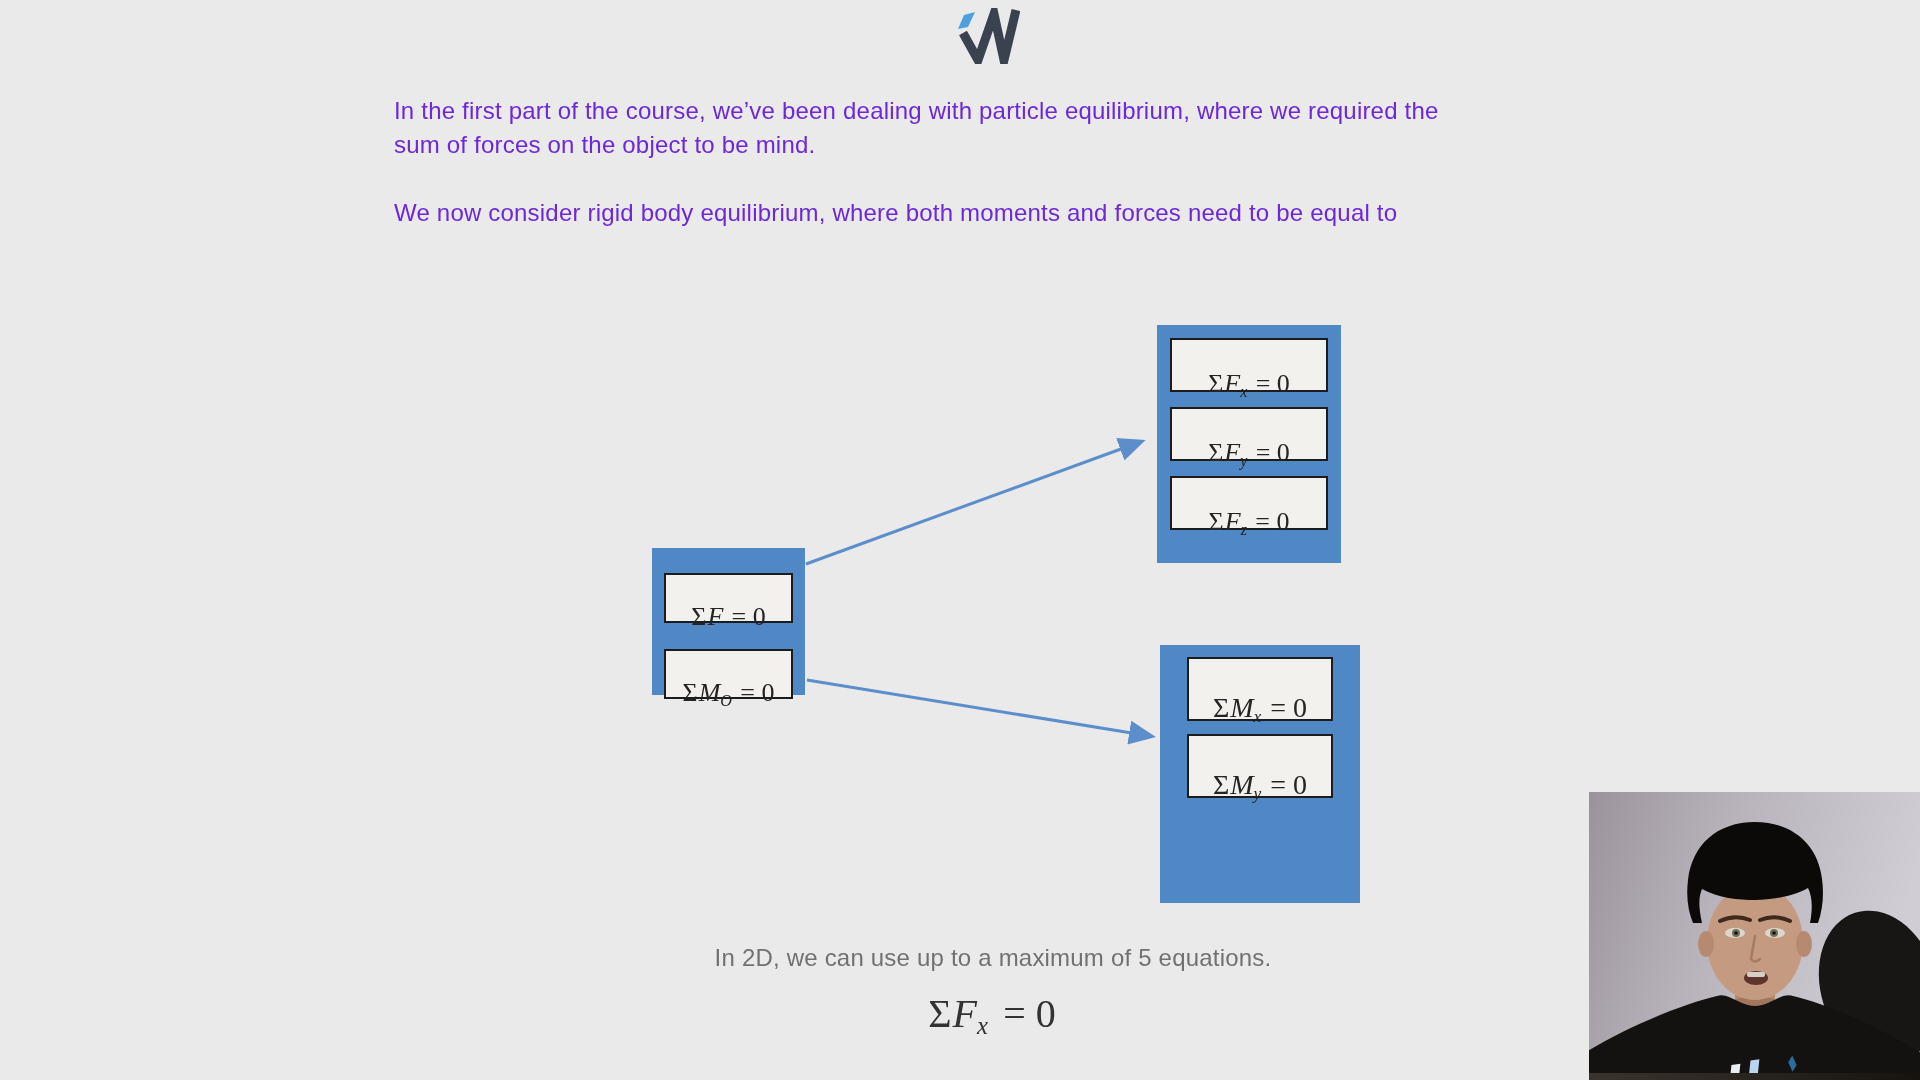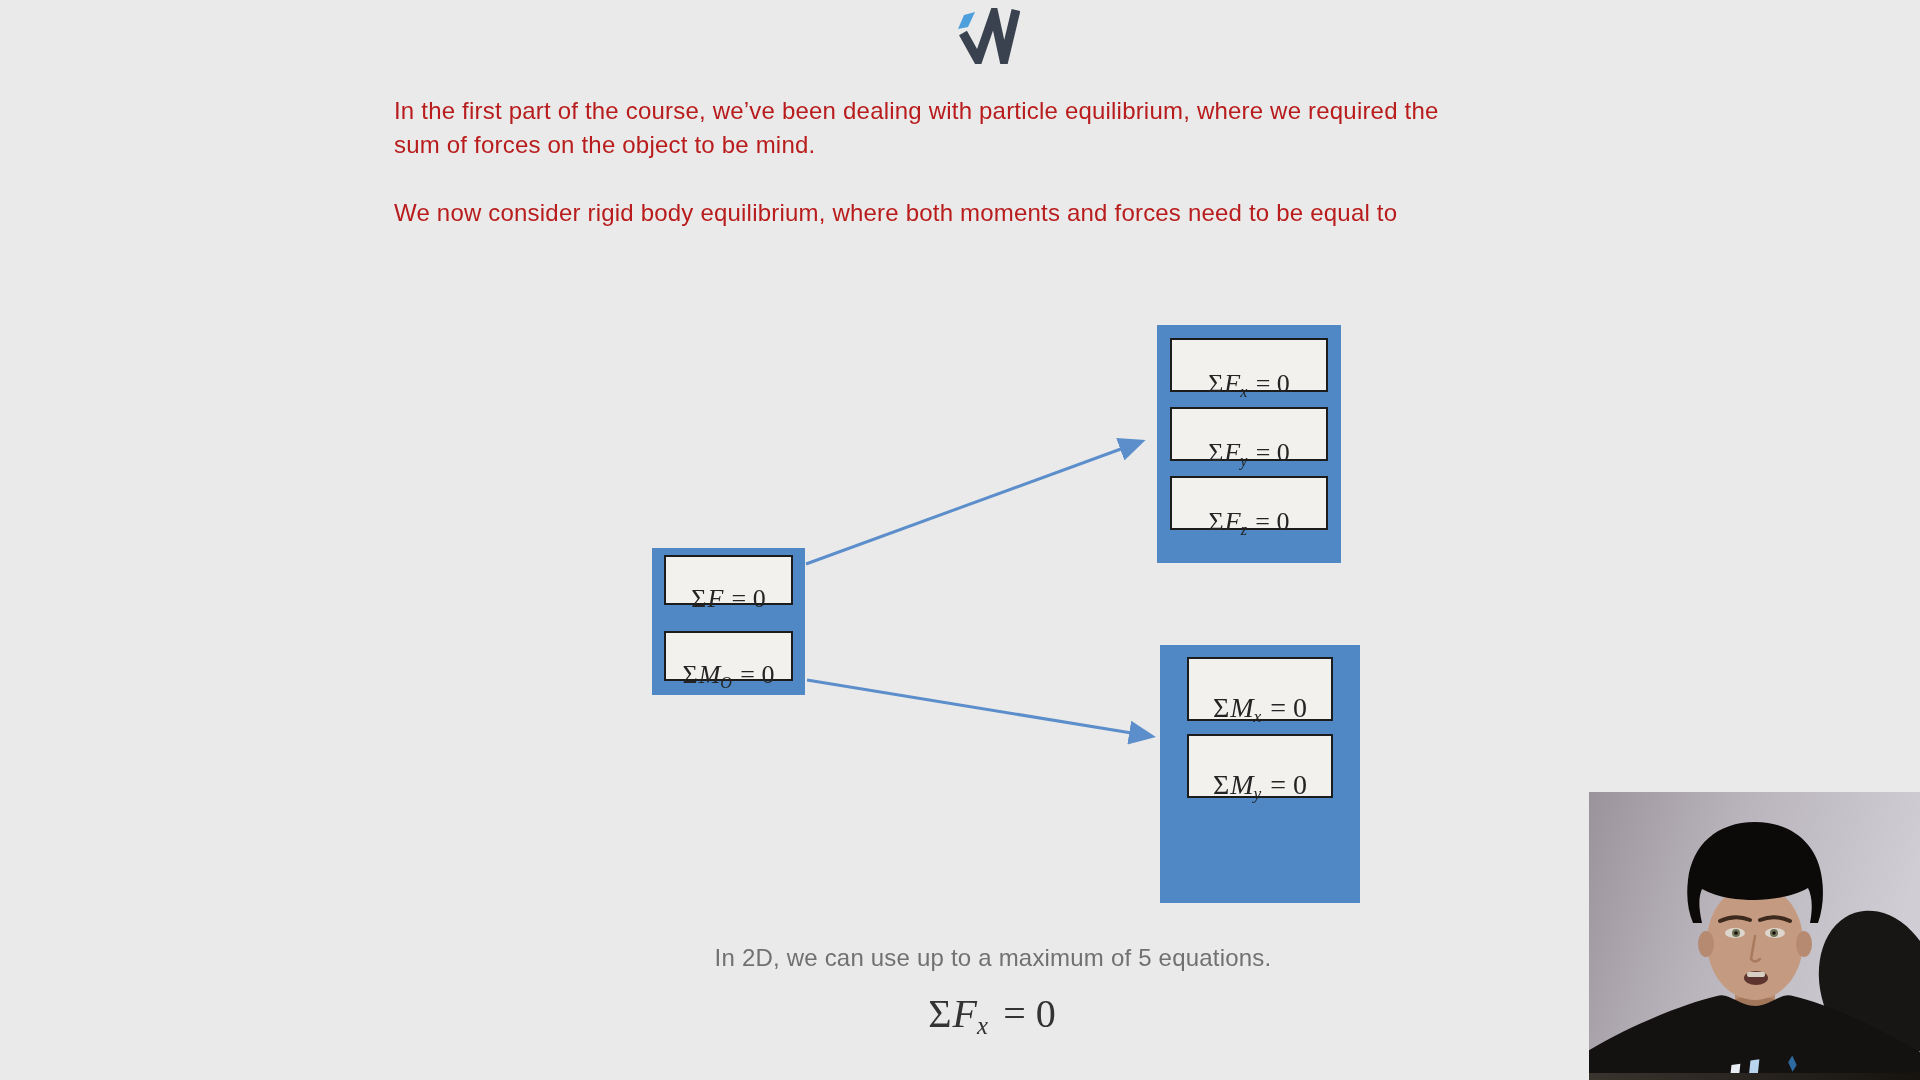--- a/index.html
+++ b/index.html
@@ -20,21 +20,21 @@
     width: 70px;
     height: 56px;
   }
 
   
   .intro {
     position: absolute;
     left: 394px;
     top: 94px;
     width: 1230px;
-    color: #b91c1c;
+    color: #6d28d9;
     font-size: 24px;
     line-height: 34px;
     letter-spacing: 0.2px;
   }
   .intro .para { margin: 0 0 34px 0; }
   .intro .line { white-space: nowrap; }
 
   
   .arrow-layer {
     position: absolute;
@@ -43,21 +43,21 @@
     pointer-events: none;
   }
   .blue-group {
     position: absolute;
     background: #4f88c5;
     display: flex;
     flex-direction: column;
     justify-content: flex-start;
     box-sizing: border-box;
   }
-  .group-root   { left: 652px;  top: 548px; width: 153px; height: 147px; padding: 7px 12px;  gap: 26px; }
+  .group-root   { left: 652px;  top: 548px; width: 153px; height: 147px; padding: 25px 12px;  gap: 26px; }
   .group-forces { left: 1157px; top: 325px; width: 184px; height: 238px; padding: 13px 13px; gap: 15px; }
   .group-moments{ left: 1160px; top: 645px; width: 200px; height: 258px; padding: 12px 27px; gap: 13px; }
 
   .eq-box {
     background: #f2f1ee;
     border: 2px solid #1c1c1c;
     display: flex;
     align-items: center;
     justify-content: center;
     box-sizing: border-box;

